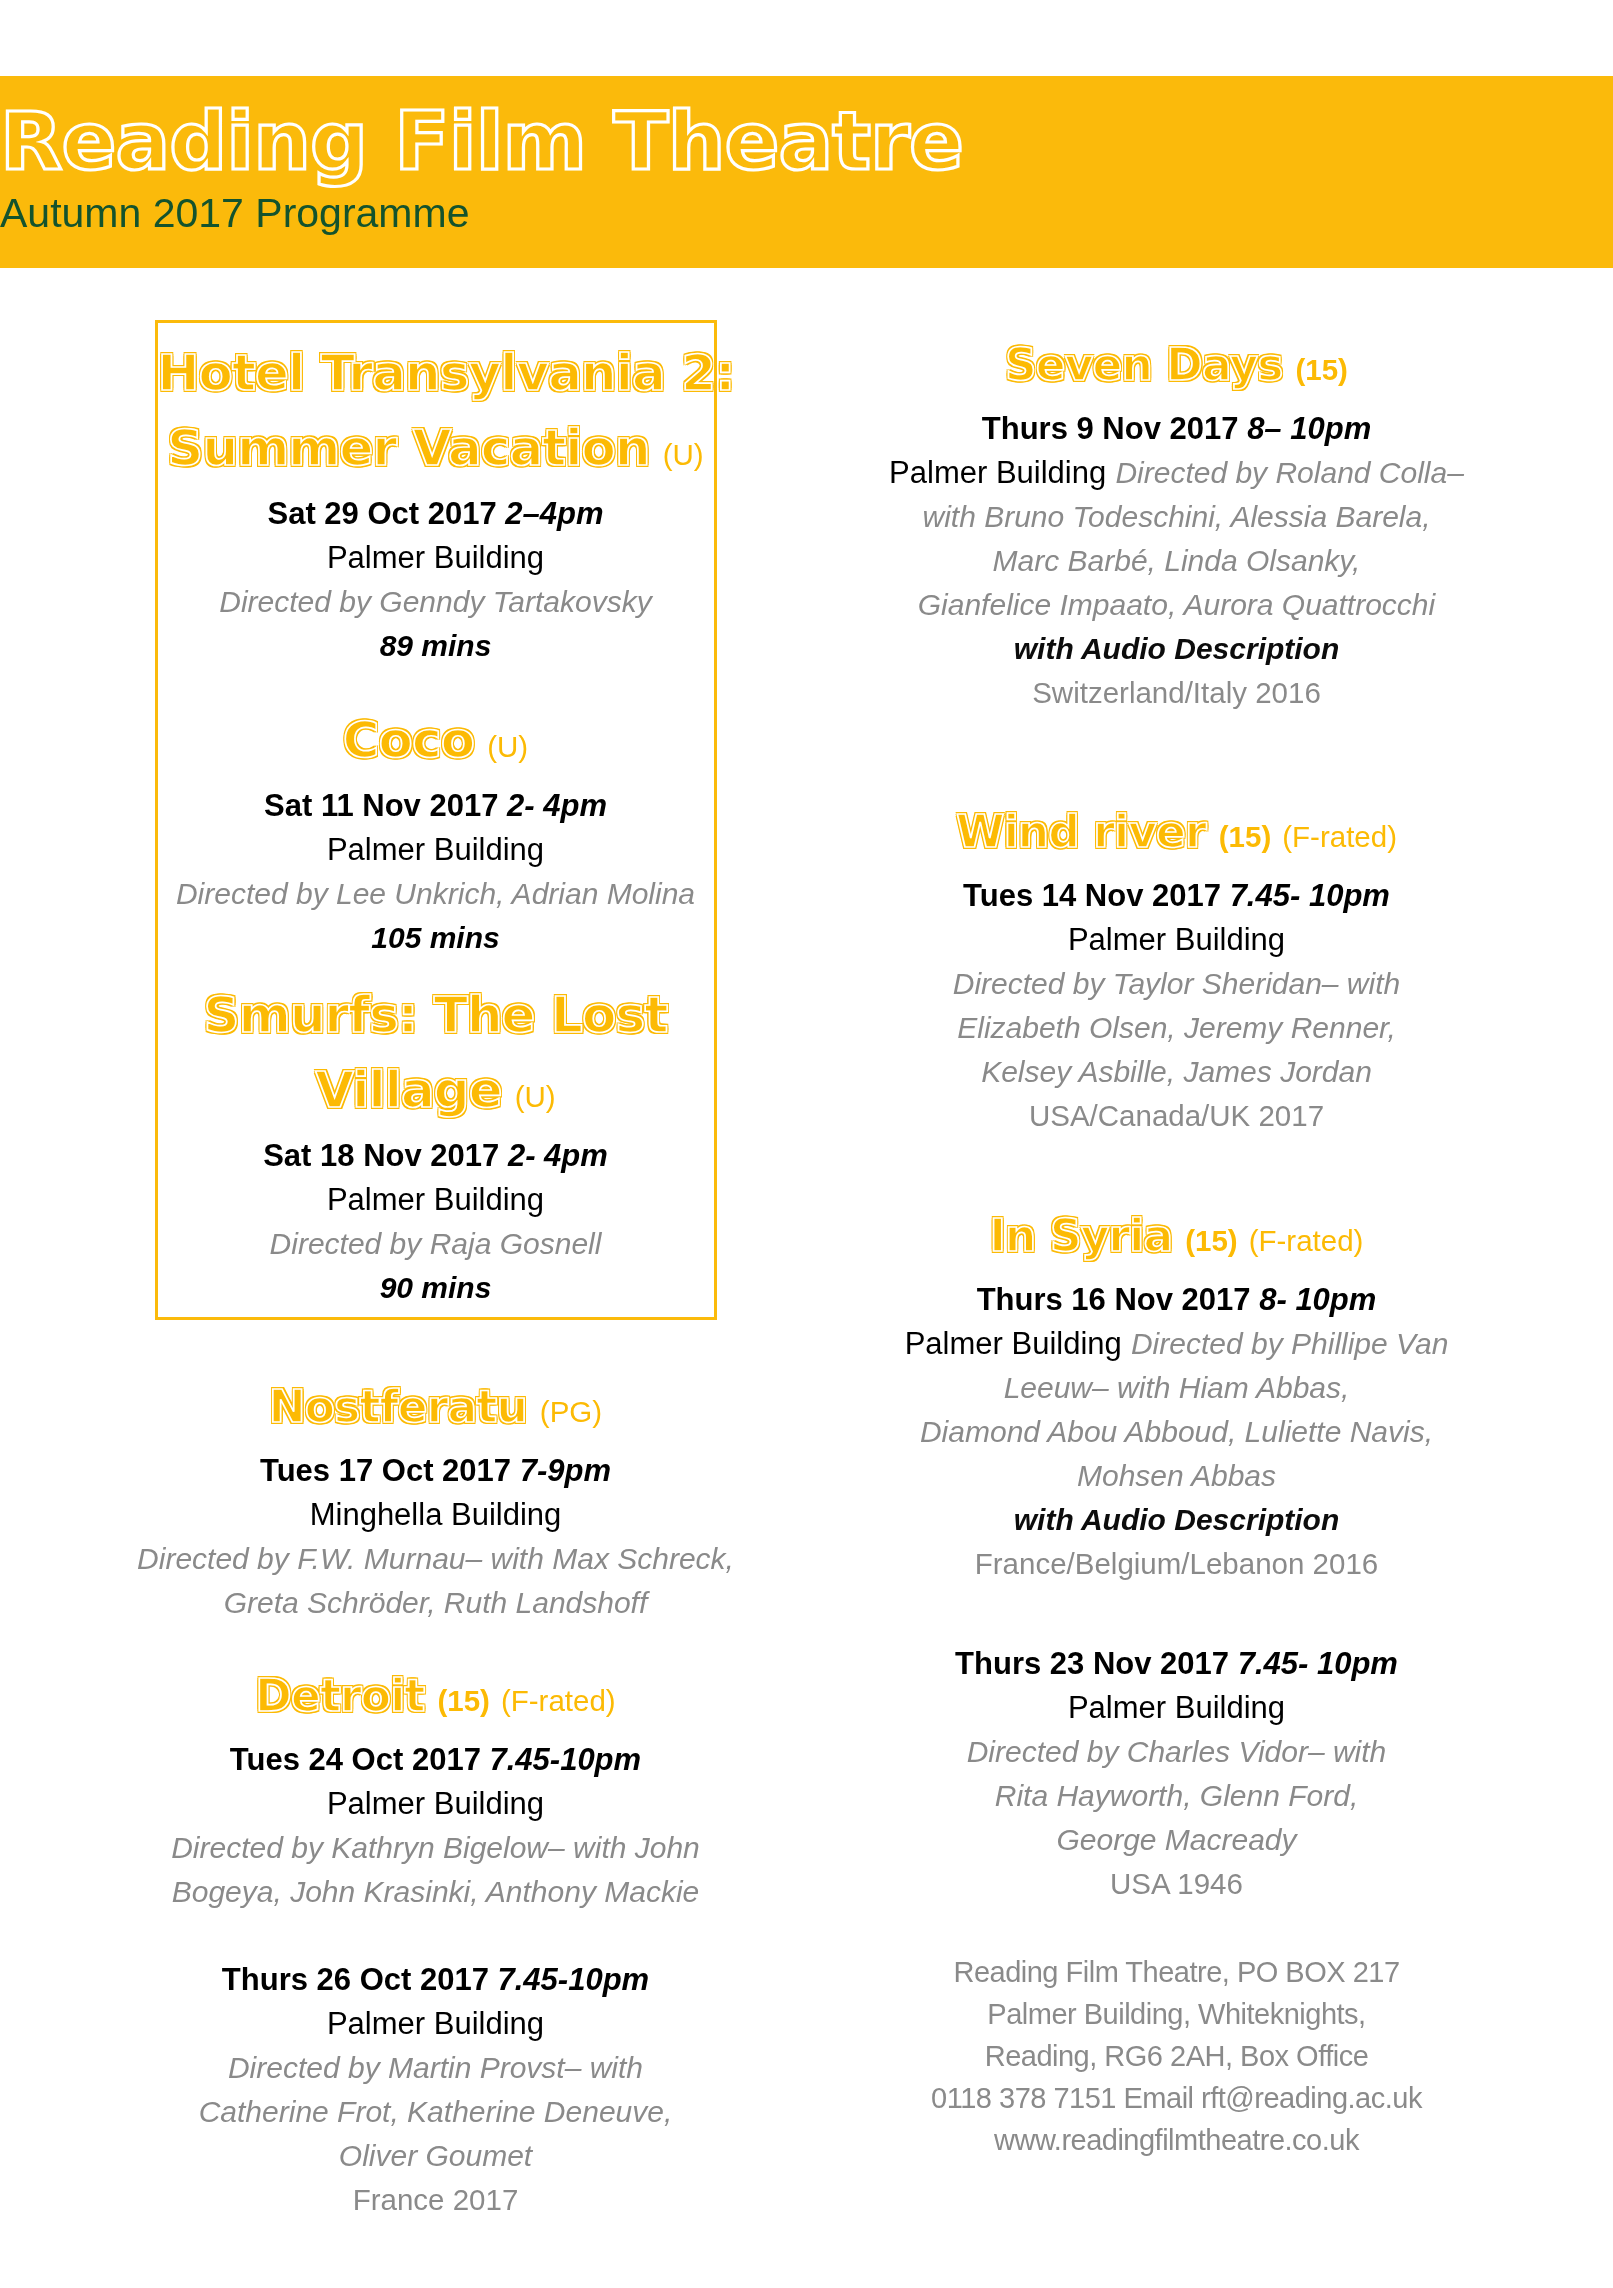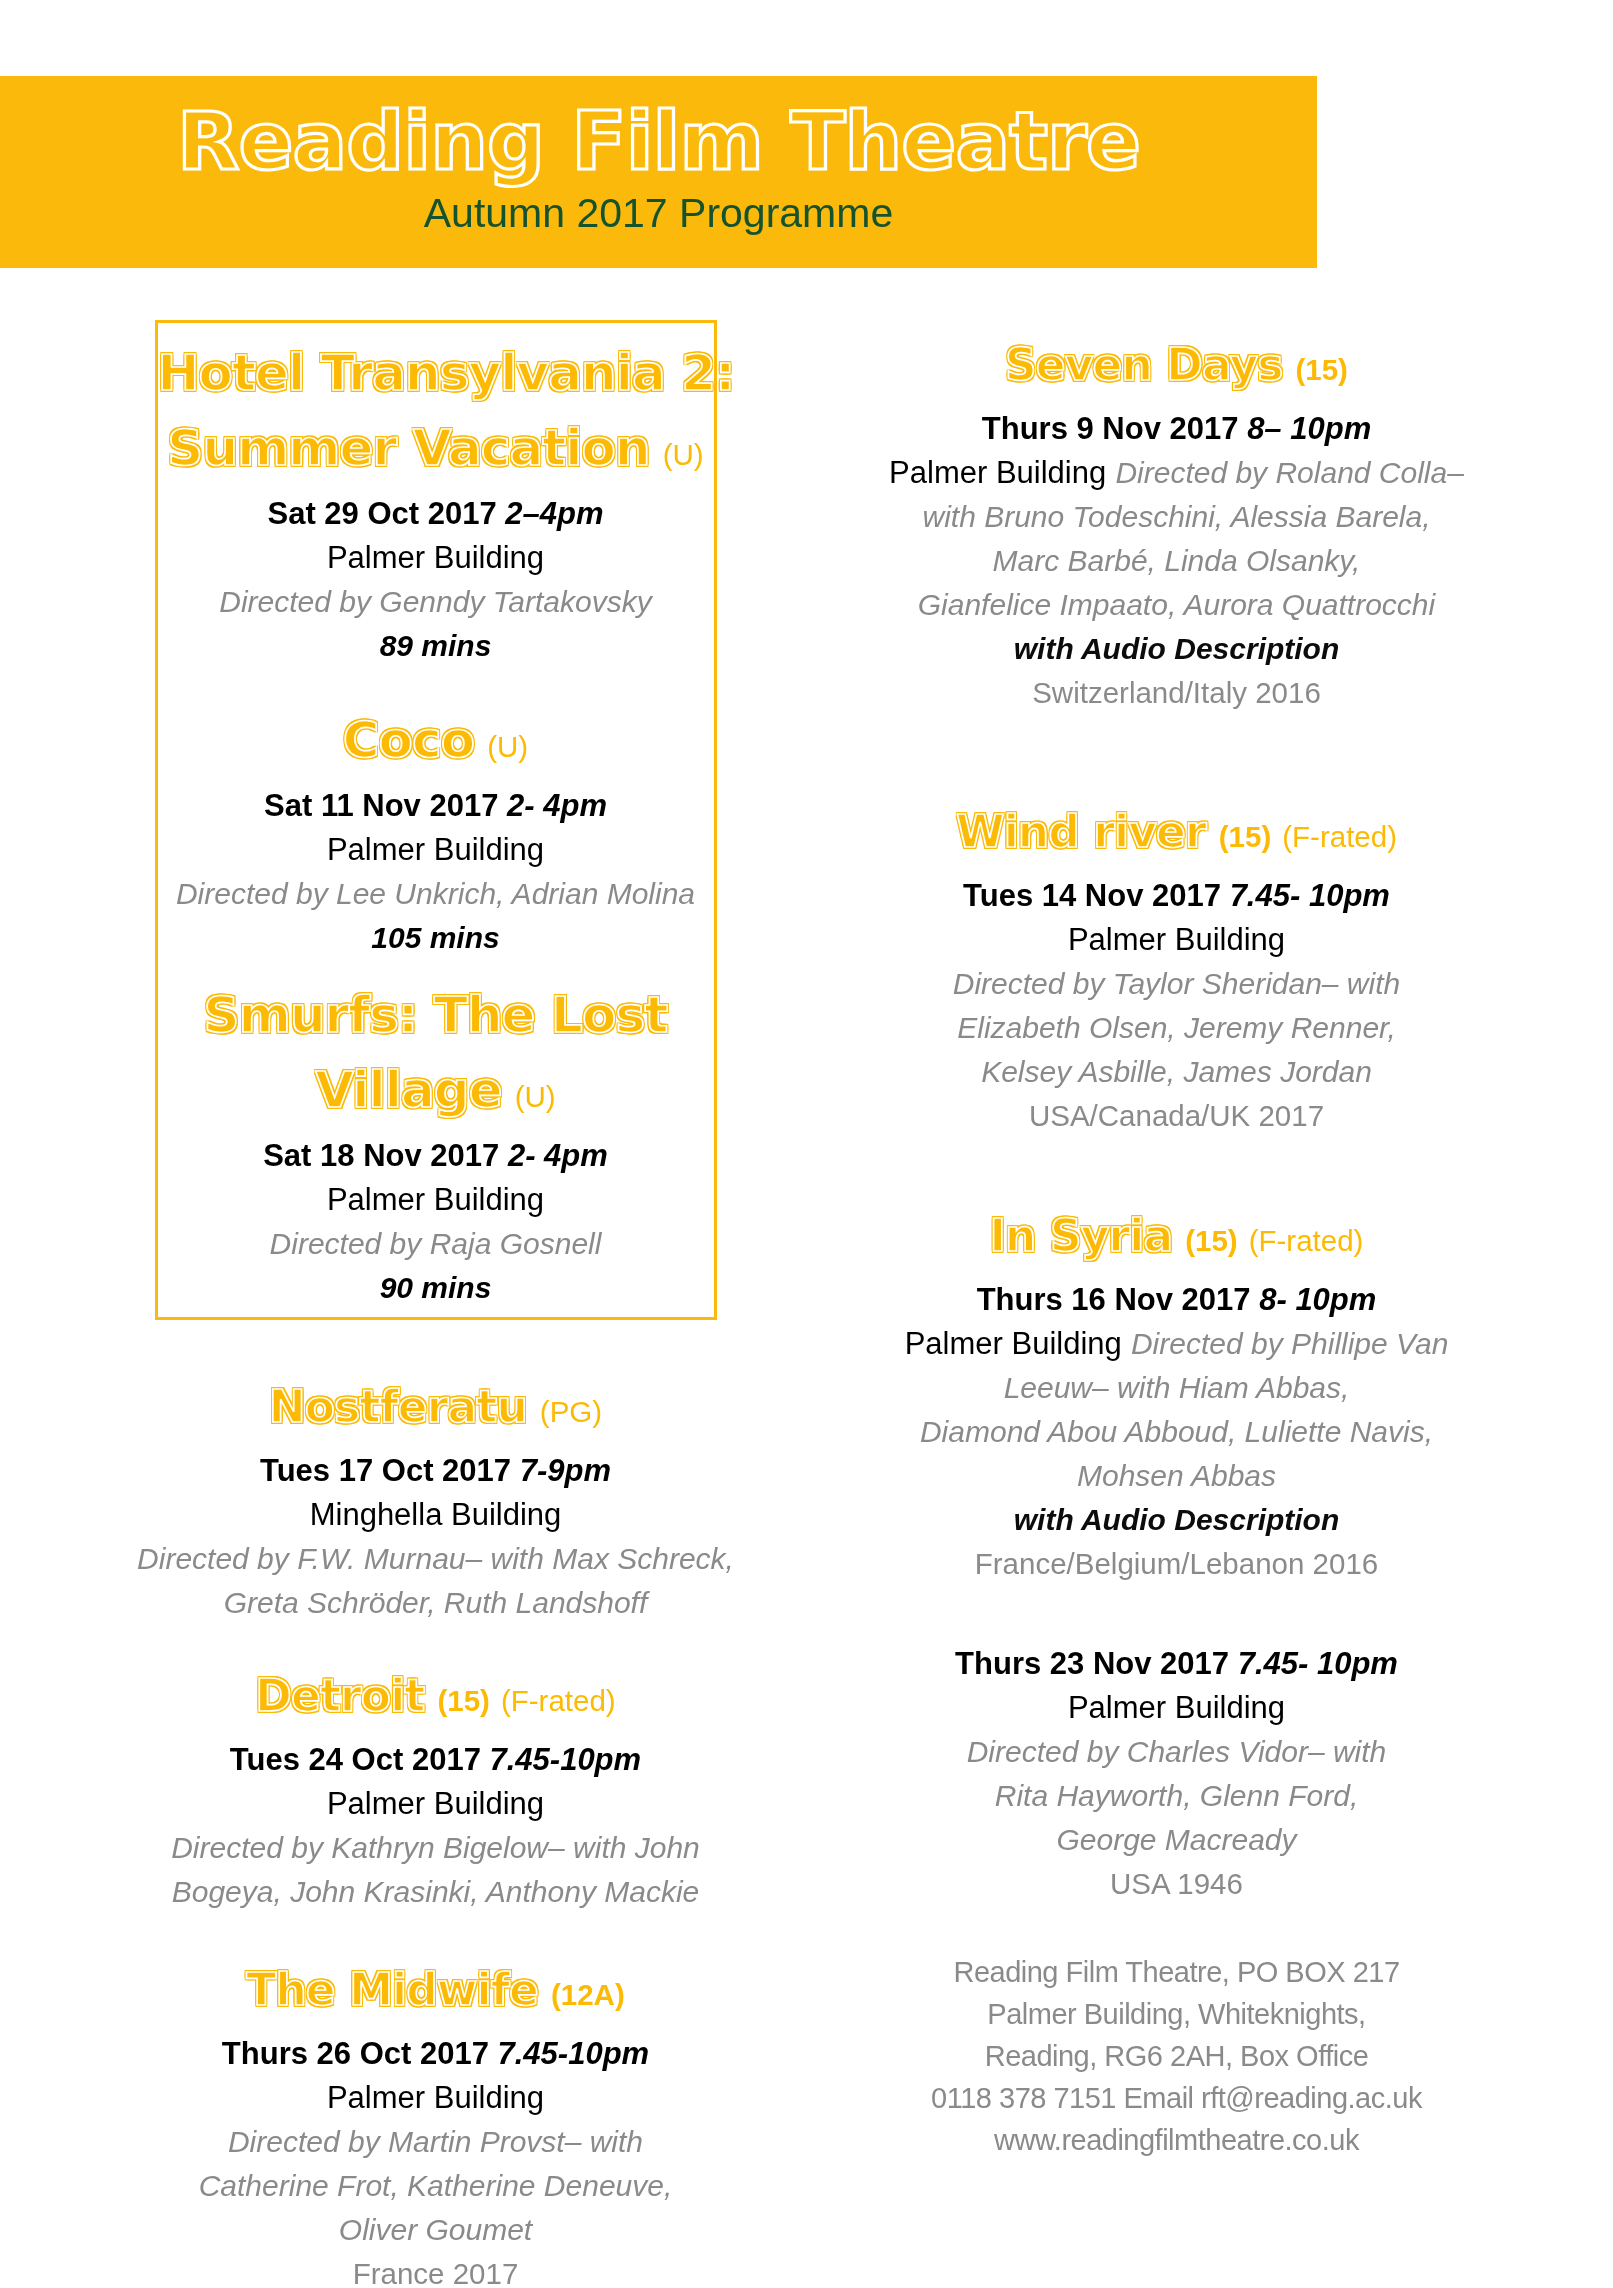--- a/index.html
+++ b/index.html
@@ -11,23 +11,22 @@
   html,body{margin:0;padding:0;background:#fff;}
   .page{
     position:relative;
     width:1613px;height:2289px;
     background:#fff;
     font-family:"Liberation Sans",sans-serif;
     overflow:hidden;
   }
   
   .banner{
-    position:absolute;top:76px;left:0;width:1317px;height:192px;
+    position:absolute;top:76px;left:0;width:1613px;height:192px;
     background:var(--yellow);
-    text-align:center;
   }
   .banner-title{
     margin-top:16.6px;
     font-family:"DejaVu Sans",sans-serif;
     font-weight:bold;
     font-size:81px;line-height:96px;
     letter-spacing:-0.9px;
     color:transparent;
     -webkit-text-stroke:3.2px #ffffff;
     white-space:nowrap;
@@ -170,23 +169,20 @@
         <div class="film-block">
           <div class="film-title size-md">
             <div class="title-line"><span class="bubble">Detroit</span><span class="rating bold">(15)</span><span class="frated">(F-rated)</span></div>
           </div>
           <div class="bodyline date-line"><span class="date">Tues 24 Oct 2017 </span><span class="time">7.45-10pm</span></div>
           <div class="bodyline venue-line"><span class="venue">Palmer Building</span></div>
           <div class="credit">Directed by Kathryn Bigelow– with John</div>
           <div class="credit">Bogeya, John Krasinki, Anthony Mackie</div>
         </div>
         <div class="film-block">
-          <div class="film-title size-md">
-            <div class="title-line"><span class="bubble">The Midwife</span><span class="rating bold">(12A)</span></div>
-          </div>
           <div class="bodyline date-line"><span class="date">Thurs 26 Oct 2017 </span><span class="time">7.45-10pm</span></div>
           <div class="bodyline venue-line"><span class="venue">Palmer Building</span></div>
           <div class="credit">Directed by Martin Provst– with</div>
           <div class="credit">Catherine Frot, Katherine Deneuve,</div>
           <div class="credit">Oliver Goumet</div>
           <div class="country">France 2017</div>
         </div>
       </div>
     <div class="col col-right">
 

